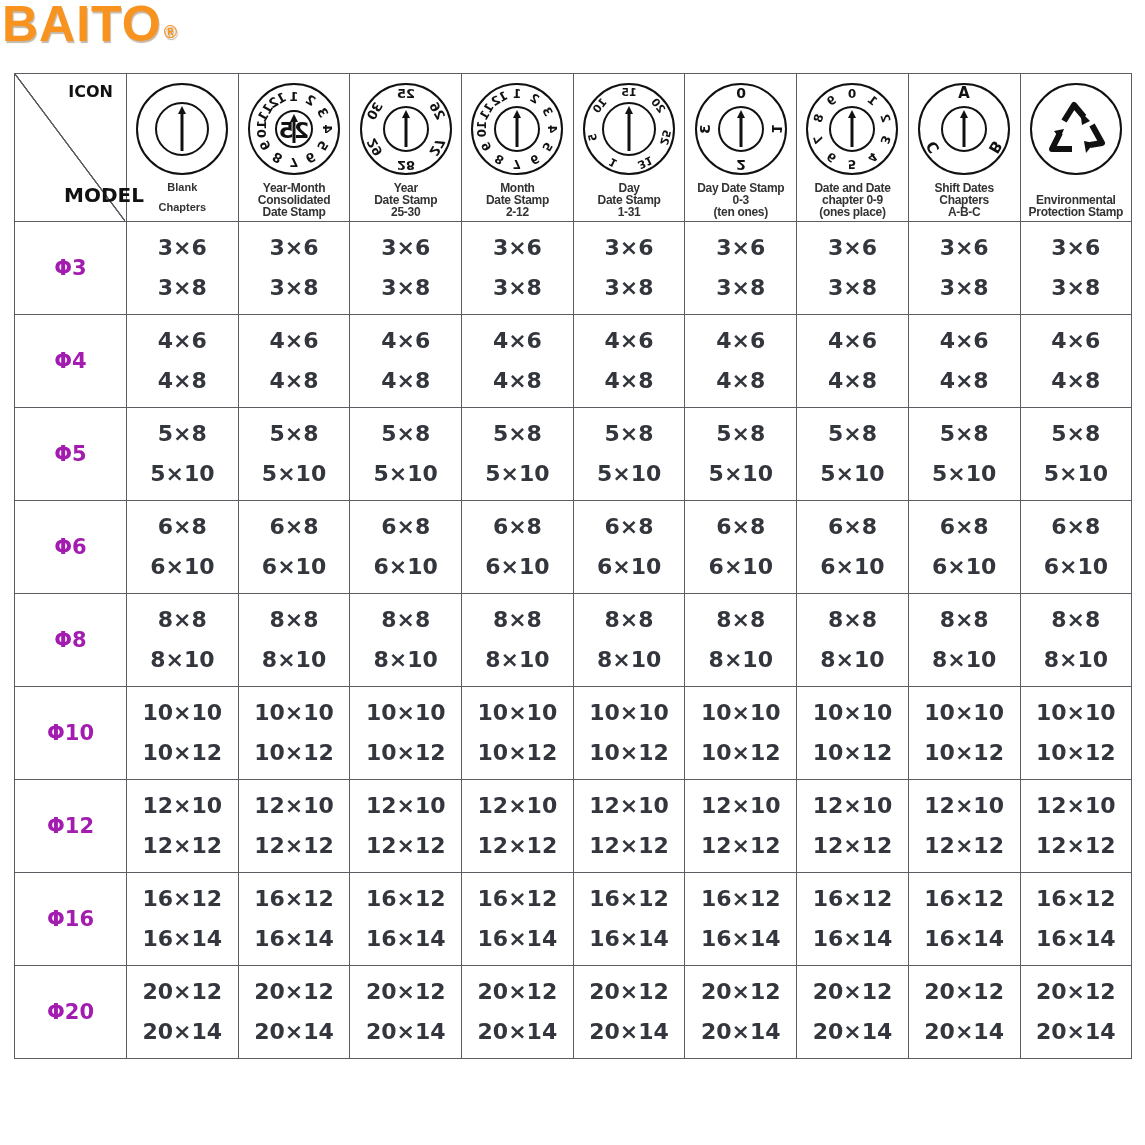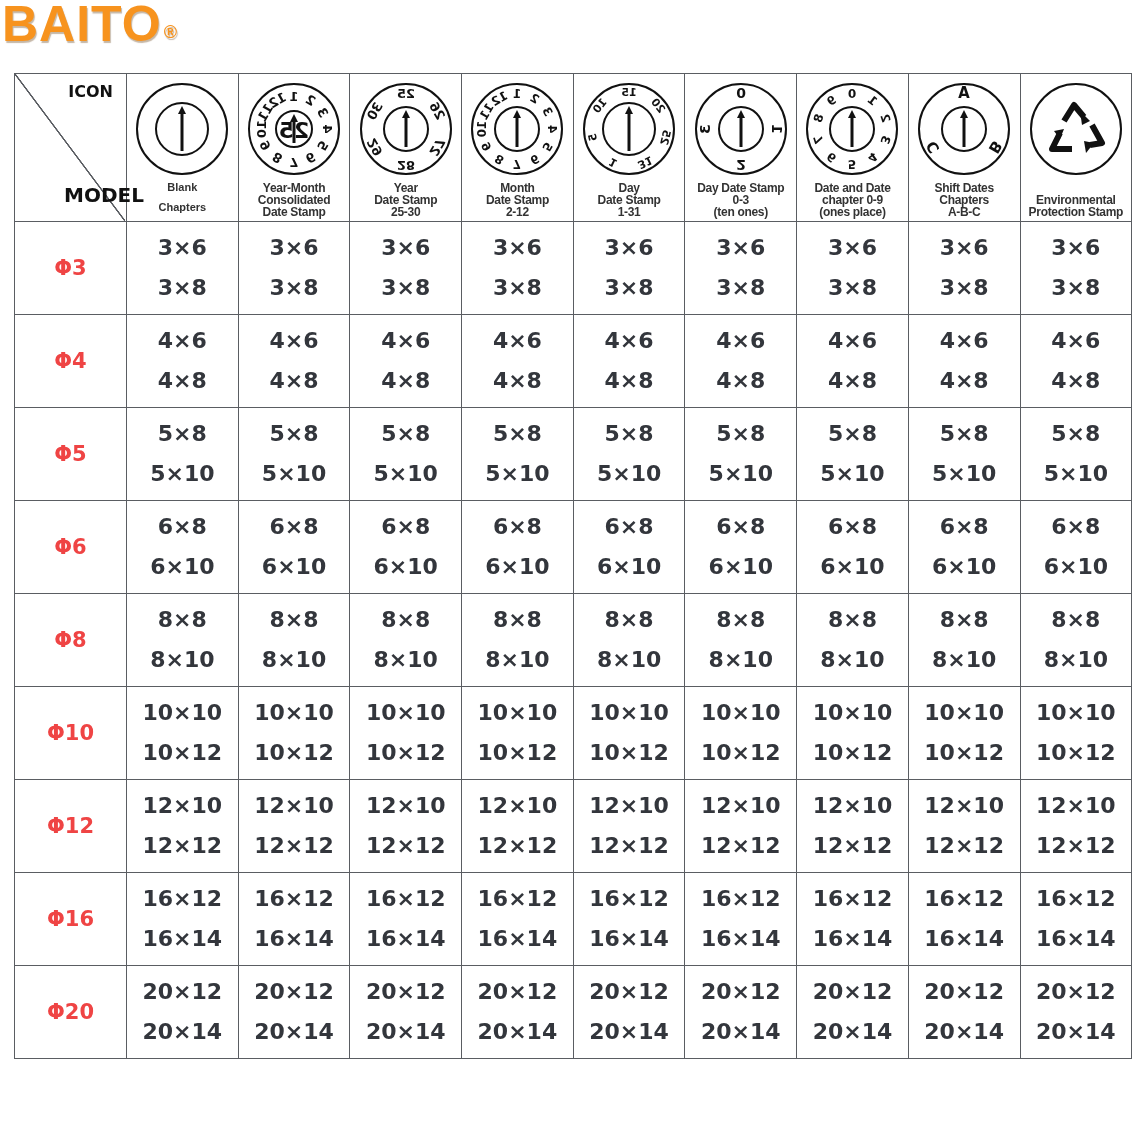--- a/index.html
+++ b/index.html
@@ -8,21 +8,21 @@
   .logo .reg { font-size:18px; vertical-align:top; position:relative; top:8px; margin-left:2px; color:#f7931e; }
   table.spec { position:absolute; left:14px; top:73px; border-collapse:collapse; table-layout:fixed; width:1117px; }
   table.spec td, table.spec th { border:1.6px solid #5a5d62; padding:0; text-align:center; vertical-align:middle; }
   .corner { width:110px; height:147px; position:relative; background:linear-gradient(to bottom left, transparent calc(50% - 1px), #5a5d62 calc(50% - 0.5px), #5a5d62 calc(50% + 0.5px), transparent calc(50% + 1px)); }
   .corner .icon-lbl { position:absolute; right:12px; top:8px; font-weight:bold; font-size:16px; color:#111; }
   .corner .model-lbl { position:absolute; left:5px; bottom:14px; font-weight:bold; font-size:20px; color:#111;margin-left:44px; }
   .hcell { height:147px; position:relative; }
   .hcell svg { position:absolute; left:50%; top:7px; transform:translateX(-50%); }
   .hcell .cap { position:absolute; left:0; right:0; bottom:3px; font-family:"Liberation Sans", sans-serif; font-weight:bold; color:#333; font-size:12px; line-height:12px; letter-spacing:-0.3px; }
   .hcell .cap.big { font-size:11px; line-height:20px; letter-spacing:0; bottom:4px; }
-  .model { font-weight:bold; font-size:21px; color:#ef4444; height:92px; }
+  .model { font-weight:bold; font-size:21px; color:#a21caf; height:92px; }
   .size { font-weight:bold; font-size:22px; line-height:40px; color:#33363c; }
   .size div { height:40px; }
 </style>
 </head>
 <body>
 
 <div class="logo"><span>BAITO</span><span class="reg">®</span></div>
 
 <table class="spec">
   <colgroup>

